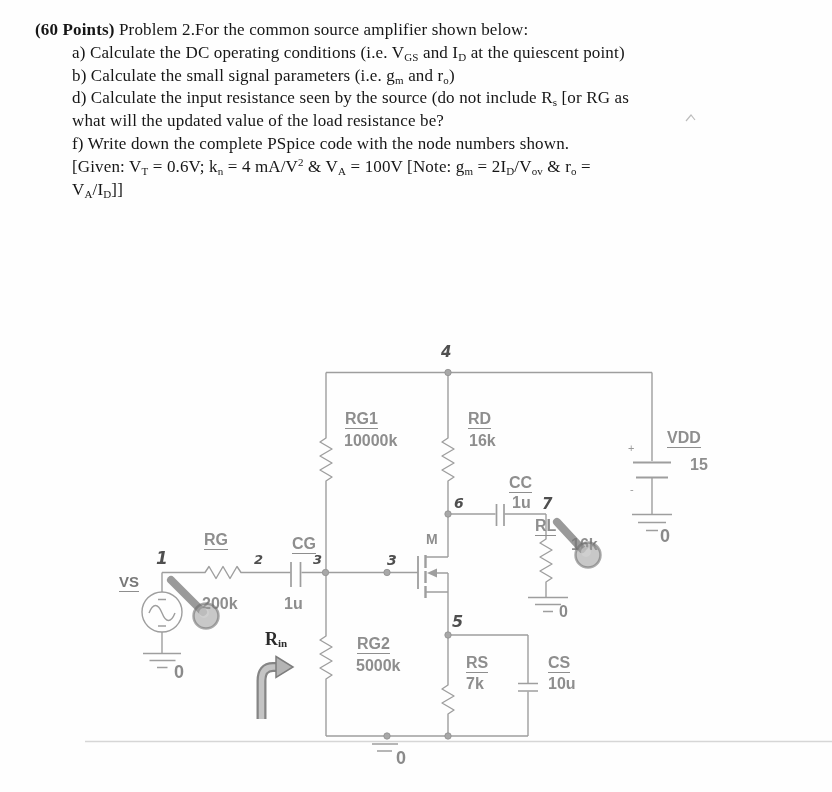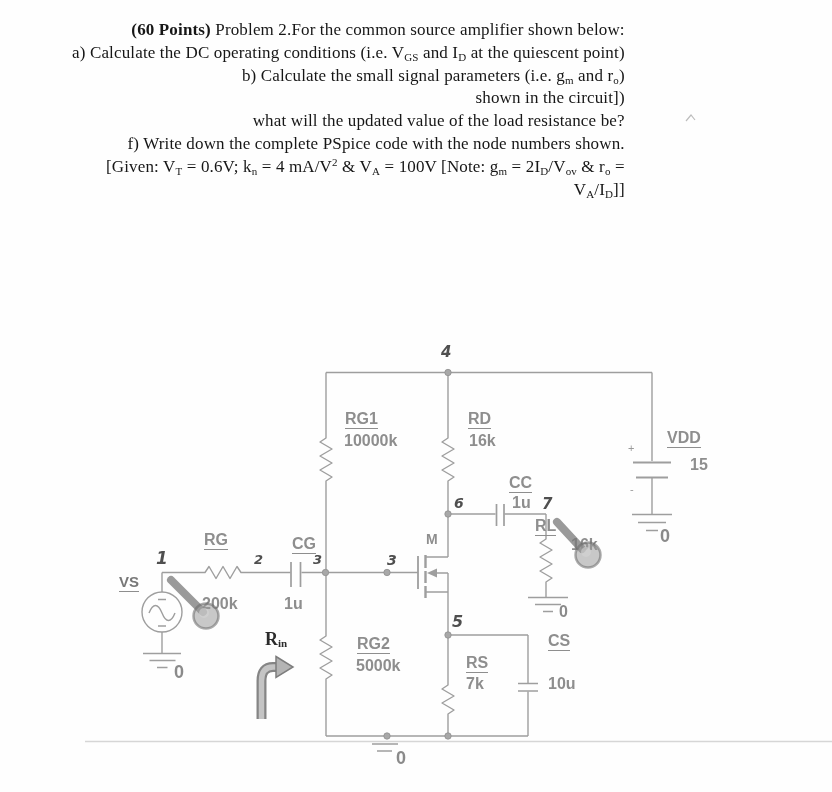--- a/index.html
+++ b/index.html
@@ -1,17 +1,17 @@
 <!DOCTYPE html>
 <html><head>
 <meta charset="utf-8">
 <style>
   html,body{margin:0;padding:0;}
   body{width:832px;height:792px;background:#ffffff;overflow:hidden;}
-  #page{position:relative;width:832px;height:792px;background:#fefefe;text-align:right;}
+  #page{position:relative;width:832px;height:792px;background:#fefefe;}
 
   
   #problem-text{position:absolute;left:35px;top:19px;font-family:"Liberation Serif",serif;
     font-size:17px;color:#161616;letter-spacing:0.15px;}
   .pline{white-space:pre;line-height:22.8px;height:22.8px;}
   .pline.ind{margin-left:37px;}
   .pline b{font-weight:bold;}
   .pline sub{font-size:11px;line-height:0;vertical-align:-3px;}
   .pline sup{font-size:11px;line-height:0;vertical-align:6px;}
 
@@ -40,21 +40,21 @@
 </style>
 </head>
 <body>
 
 <div id="page">
 
   <div id="problem-text">
       <div class="pline"><b>(60 Points)</b> Problem 2.For the common source amplifier shown below:</div>
       <div class="pline ind">a) Calculate the DC operating conditions (i.e. V<sub>GS</sub> and I<sub>D</sub> at the quiescent point)</div>
       <div class="pline ind">b) Calculate the small signal parameters (i.e. g<sub>m</sub> and r<sub>o</sub>)</div>
-      <div class="pline ind">shown in the circuit])</div>
+      <div class="pline ind">d) Calculate the input resistance seen by the source (do not include R<sub>s</sub> [or RG as</div>
       <div class="pline ind">what will the updated value of the load resistance be?</div>
       <div class="pline ind">f) Write down the complete PSpice code with the node numbers shown.</div>
       <div class="pline ind">[Given: V<sub>T</sub> = 0.6V; k<sub>n</sub> = 4 mA/V<sup>2</sup> &amp; V<sub>A</sub> = 100V [Note: g<sub>m</sub> = 2I<sub>D</sub>/V<sub>ov</sub> &amp; r<sub>o</sub> =</div>
       <div class="pline ind">V<sub>A</sub>/I<sub>D</sub>]]</div>
     </div>
 
   <svg width="832" height="792" viewBox="0 0 832 792">
 
     <path d="M85 741.5 H832" stroke="#d6d6d6" stroke-width="1.4" fill="none"></path>
     <path d="M686 121 l5 -6 l4 5" stroke="#bdbdbd" stroke-width="1.2" fill="none"></path>
@@ -138,21 +138,21 @@
 
   <div class="clabel" style="left:667px;top:429px"><span class="u">VDD</span></div>
   <div class="cvalue" style="left:690px;top:456px">15</div>
 
   <div class="clabel" style="left:357px;top:635px"><span class="u">RG2</span></div>
   <div class="cvalue" style="left:356px;top:657px">5000k</div>
 
   <div class="clabel" style="left:466px;top:654px"><span class="u">RS</span></div>
   <div class="cvalue" style="left:466px;top:675px">7k</div>
 
-  <div class="clabel" style="left:548px;top:632px"><span class="u">CS</span></div>
+  <div class="clabel" style="left:548px;top:654px"><span class="u">CS</span></div>
   <div class="cvalue" style="left:548px;top:675px">10u</div>
 
   <div class="clabel" style="left:119px;top:574px;font-size:15px;color:#777777"><span class="u">VS</span></div>
 
   <div class="clabel" style="left:426px;top:532px;font-size:14px"><span>M</span></div>
 
   <div class="rin" style="left:265px;top:630px"><span>R</span><sub>in</sub></div>
 
   <div class="node" style="left:156px;top:550px;font-size:17px">1</div>
   <div class="node" style="left:254px;top:553px;font-size:13px">2</div>

